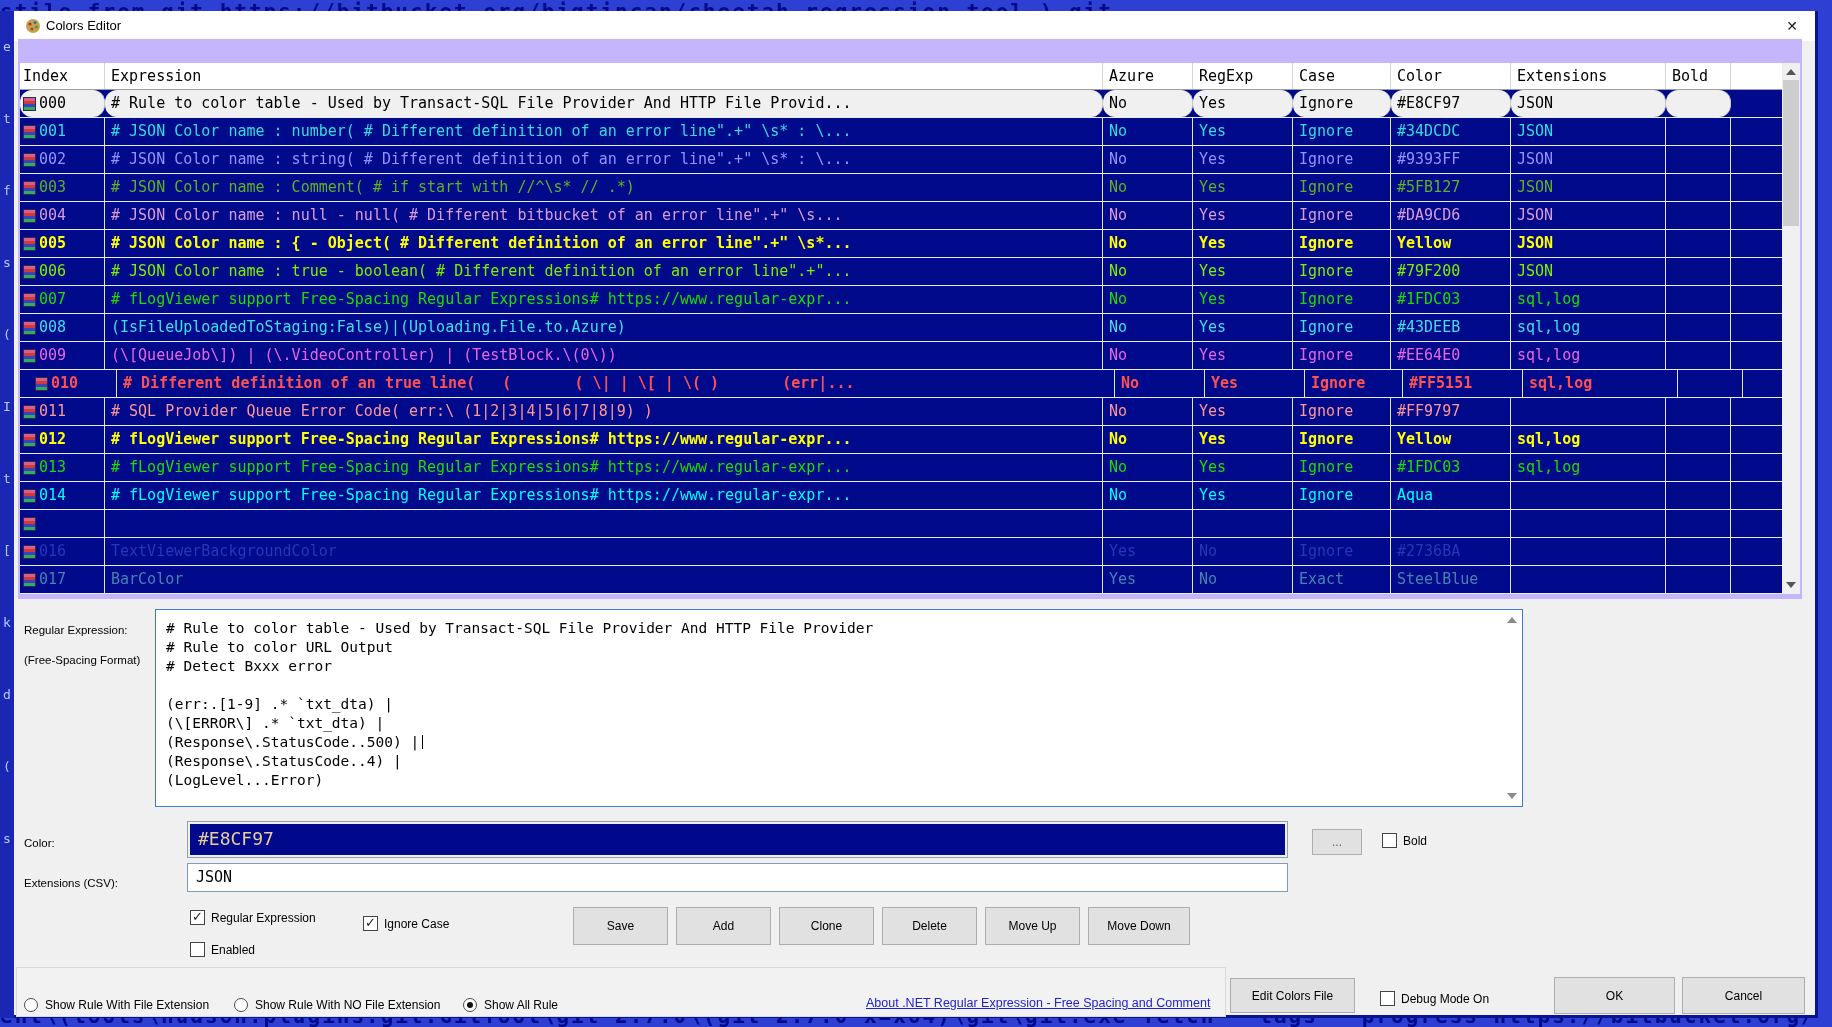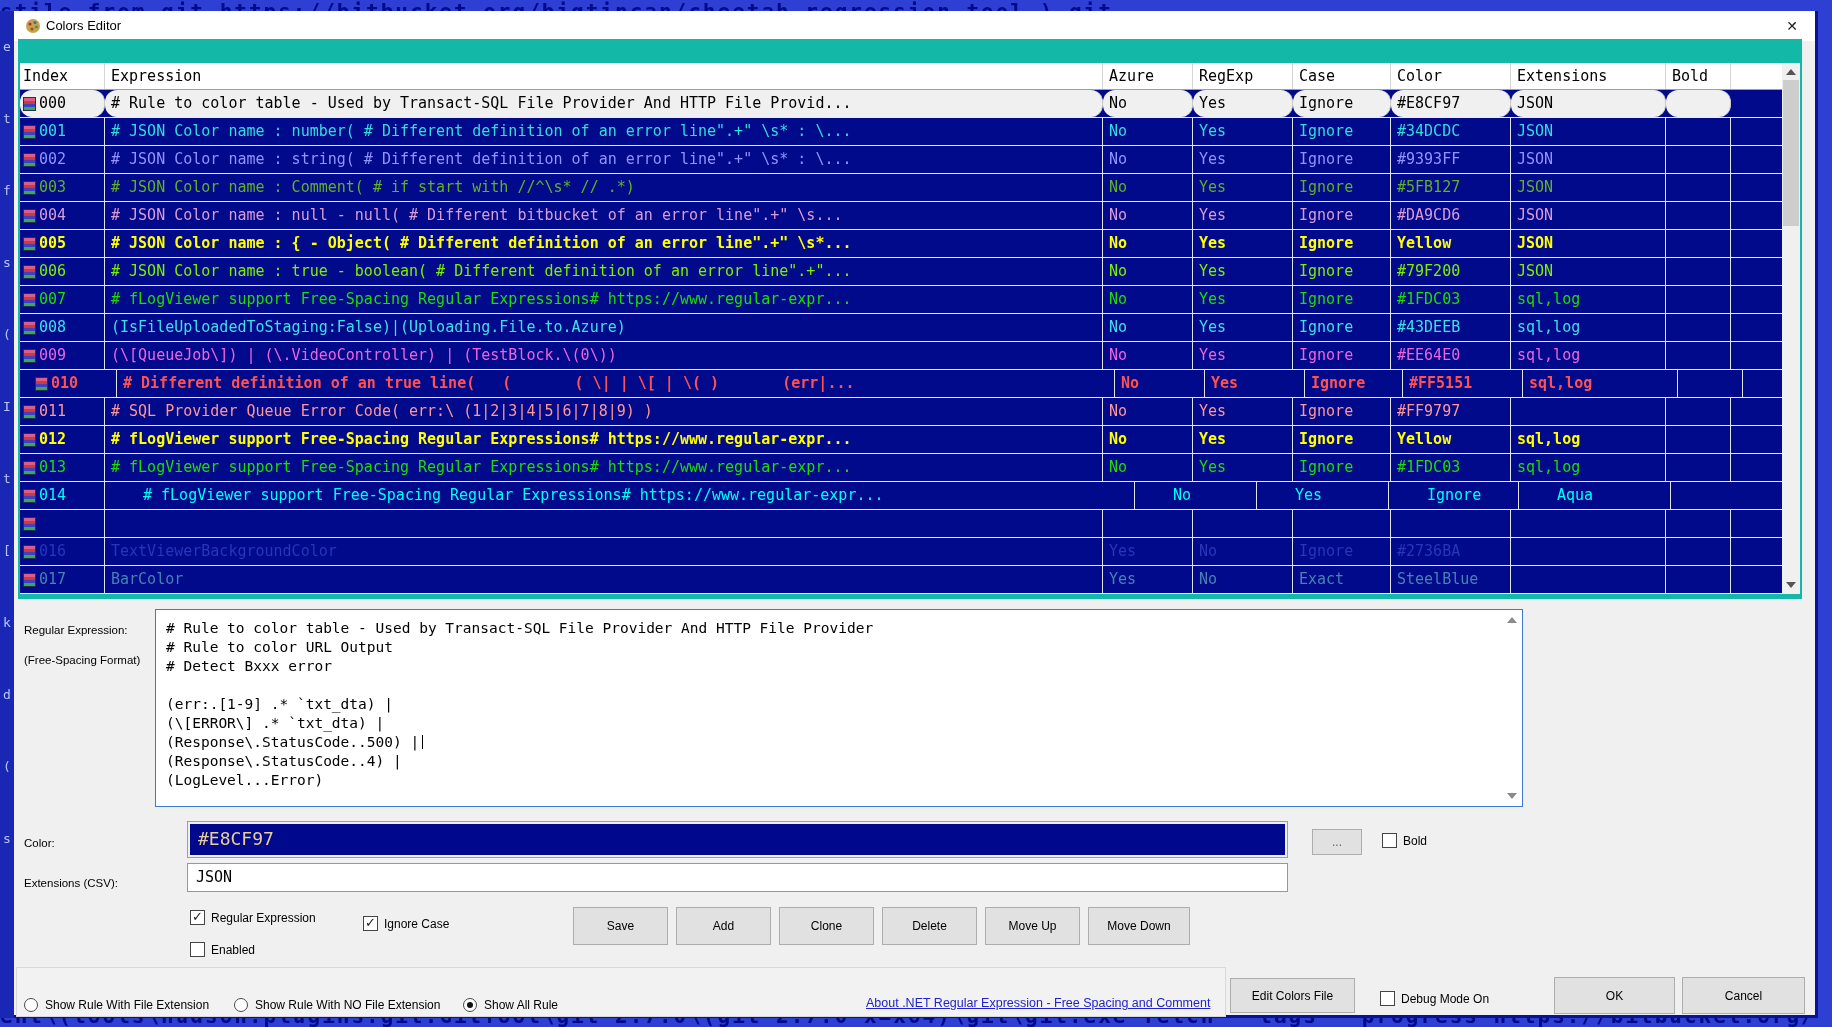--- a/index.html
+++ b/index.html
@@ -21,21 +21,21 @@
   
   .dialog { position:absolute; left:14px; top:11px; width:1804px; height:1007px;
             background:#f0f0f0; border-right:3px solid #0a1490; border-bottom:3px solid #0a1490; }
   .titlebar { position:absolute; left:0; top:0; width:100%; height:30px; background:#ffffff; }
   .titlebar .title { position:absolute; left:32px; top:7px; font-size:13px; color:#000; }
   .app-icon { position:absolute; left:11px; top:7px; }
   .close-x { position:absolute; right:12px; top:5px; width:22px; height:20px; text-align:center;
              font-size:14px; color:#222; cursor:pointer; line-height:20px; }
 
   
-  .table-panel { position:absolute; left:4px; top:28px; width:1784px; height:560px; background:#14b8a6; }
+  .table-panel { position:absolute; left:4px; top:28px; width:1784px; height:560px; background:#c4b5fd; }
   .ctable { position:absolute; left:2px; top:24px; width:1780px; height:531px; background:#000a8a;
             font-family:"DejaVu Sans Mono","Liberation Mono",monospace; font-size:15px; }
   .grid-row { display:grid; grid-template-columns:85px 998px 90px 100px 98px 120px 155px 65px 1fr; }
   .thead { background:#ffffff; color:#000; height:27px; line-height:26px; border-bottom:1px solid #9aa0a6; }
   .thead .tcell { border-right:1px solid #d4d4d4; }
   .trow { height:28px; line-height:27px; background:#000a8a; border-bottom:1px solid #e8ecf5; }
   .trow .tcell { border-right:1px solid #dfe3ee; }
   .trow.selected .tcell { background:#f0f0f0; color:#000; border-right-color:#c9c9c9;border-radius:12px; }
   .trow.selected .tcell.c8 { background:#000a8a; }
   .trow.boldrow { font-weight:bold; }
@@ -287,21 +287,21 @@
             <div class="tcell c0"><span class="row-icon"></span><span>013</span></div>
             <div class="tcell c1"># fLogViewer support Free-Spacing Regular Expressions# https://www.regular-expr...</div>
             <div class="tcell c2">No</div>
             <div class="tcell c3">Yes</div>
             <div class="tcell c4">Ignore</div>
             <div class="tcell c5">#1FDC03</div>
             <div class="tcell c6">sql,log</div>
             <div class="tcell c7"></div>
             <div class="tcell c8"></div>
           </div>
-          <div class="grid-row trow" style="color: rgb(0, 255, 255); gap: 32px;">
+          <div class="grid-row trow" style="color: rgb(0, 255, 255);">
             <div class="tcell c0"><span class="row-icon"></span><span>014</span></div>
             <div class="tcell c1"># fLogViewer support Free-Spacing Regular Expressions# https://www.regular-expr...</div>
             <div class="tcell c2">No</div>
             <div class="tcell c3">Yes</div>
             <div class="tcell c4">Ignore</div>
             <div class="tcell c5">Aqua</div>
             <div class="tcell c6"></div>
             <div class="tcell c7"></div>
             <div class="tcell c8"></div>
           </div>

